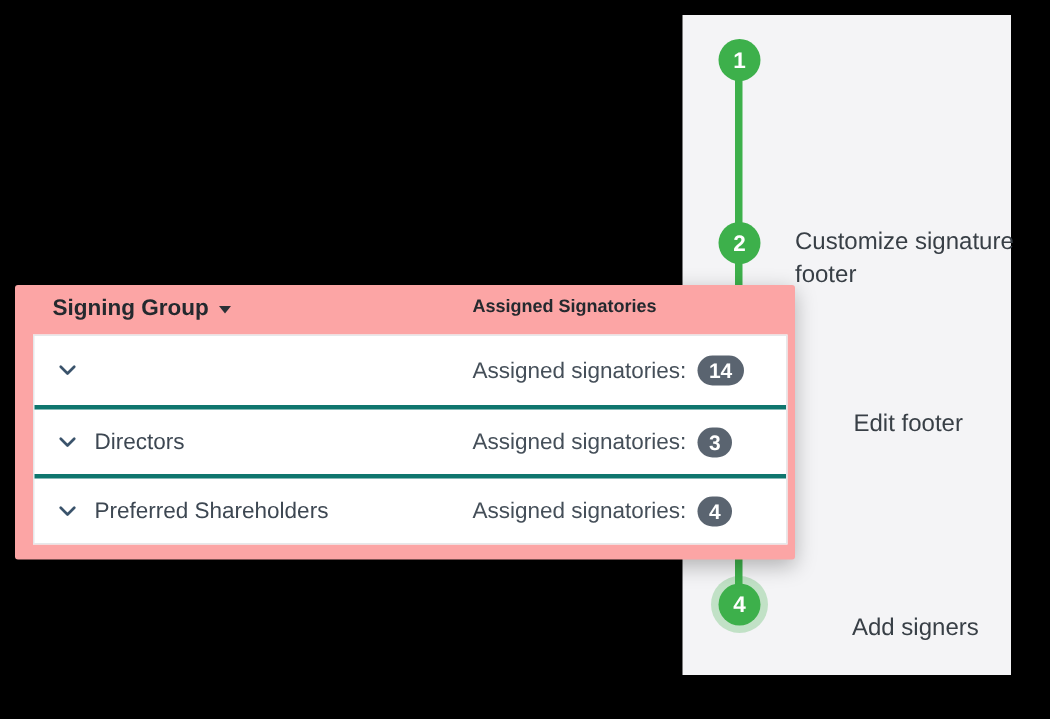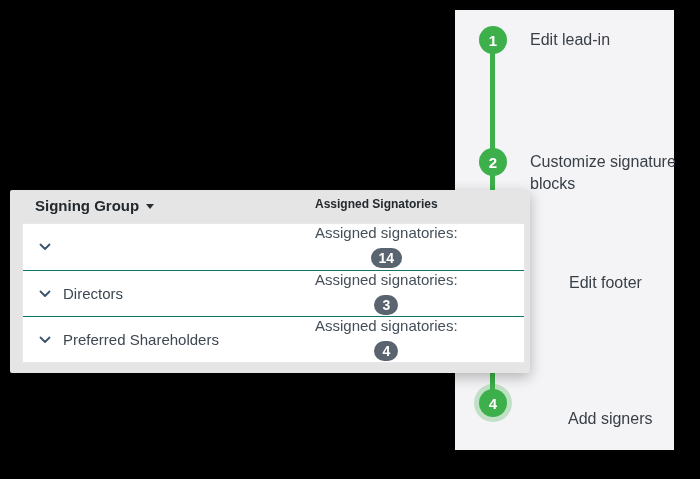--- a/index.html
+++ b/index.html
@@ -42,21 +42,21 @@
   }
   .step-label.l1 { top: 29px; }
   .step-label.l2 { top: 151px; width: 148px; }
   .step-label.l3 { top: 272px; padding-left: 39px; }
   .step-label.l4 { top: 408px; margin-left: 38px; }
 
   
   .card {
     position: absolute; left: 10px; top: 190px;
     width: 520px; height: 183px;
-    background: #e5e5e5; z-index: 5;
+    background: #fca5a5; z-index: 5;
     border-radius: 2px;
     box-shadow: 0 4px 14px rgba(0,0,0,0.28);
   }
   .card-header { position: relative; height: 33px; }
   .col-signing {
     position: absolute; left: 25px; top: 7px;
     display: flex; align-items: center; gap: 7px;
     font-size: 15px; font-weight: 700; color: #24292e;
     cursor: pointer;
   }
@@ -72,48 +72,47 @@
   }
   .rows-box {
     position: absolute; left: 12px; top: 33px; width: 503px;
     background: #fff; border: 1px solid #e6e8ea;
   }
   .trow {
     position: relative; height: 46px;
     display: flex; align-items: center; gap: 12px;
     padding-left: 16px; cursor: pointer;
   }
-  .trow + .trow { border-top: 1px solid #0f766e; }
+  .trow + .trow { border-top: 3px solid #0f766e; }
   .chevron { display: flex; align-items: center; }
   .group-name { font-size: 15px; color: #3d4752; }
   .assigned-cell {
     position: absolute; left: 292px; top: 0; height: 100%;
-    display: flex; align-items: center; gap: 7px; flex-direction: column;
+    display: flex; align-items: center; gap: 7px;
   }
   .assigned-label { font-size: 15px; color: #454f59; }
   .count-badge {
     background: #5a6470; color: #fff;
     font-size: 14px; font-weight: 600; line-height: 18px;
     border-radius: 11px; padding: 1px 8px; min-width: 22px;
     text-align: center;
   }
 </style>
 </head>
 <body>
 
 <div class="canvas">
 
   <div class="panel"></div>
   <div class="progress-line"></div>
 
   <div class="step-circle c1">1</div>
-  <div class="step-label l1">Edit lead-in</div>
 
   <div class="step-circle c2">2</div>
-  <div class="step-label l2">Customize signature blocks</div>
+  <div class="step-label l2">Customize signature footer</div>
 
   <div class="step-circle c3">3</div>
   <div class="step-label l3">Edit footer</div>
 
   <div class="step-circle c4">4</div>
   <div class="step-label l4">Add signers</div>
 
   <div class="card">
 
     <div class="card-header">

